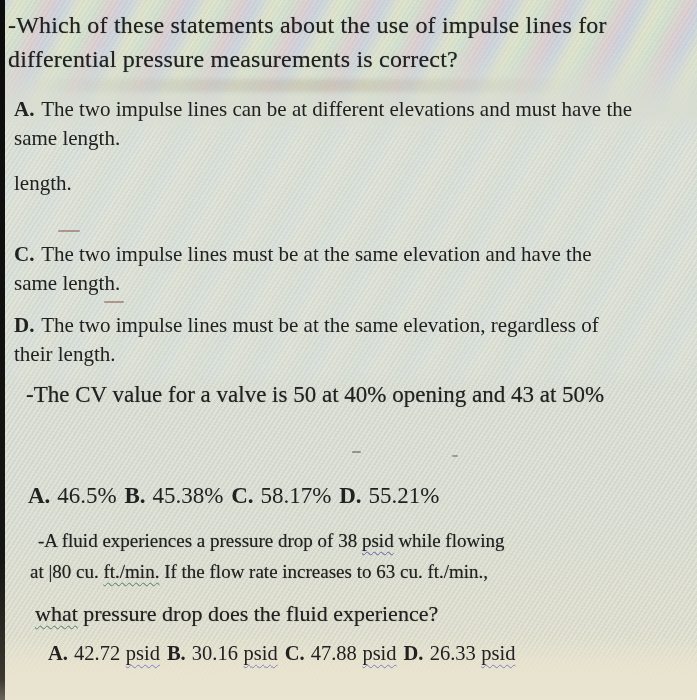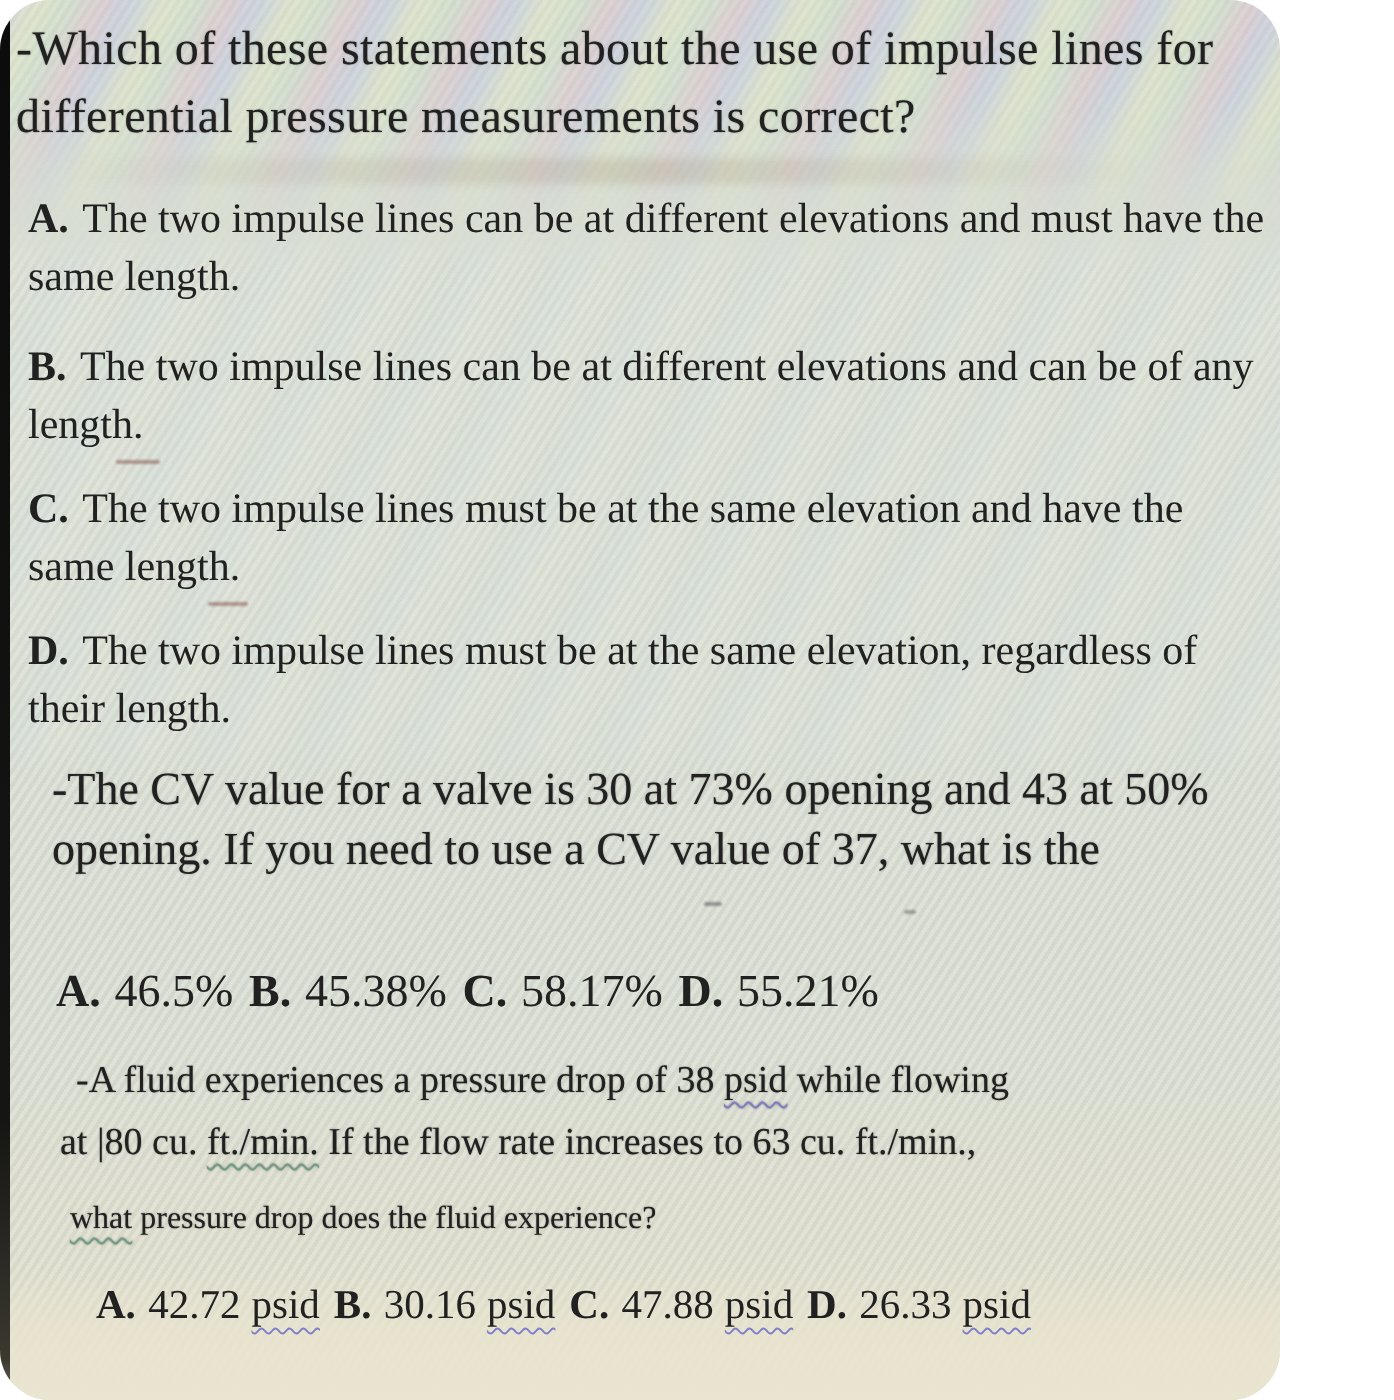--- a/index.html
+++ b/index.html
@@ -1,28 +1,27 @@
 <!DOCTYPE html>
 <html><head>
 <meta charset="utf-8">
 <style>
   html,body{margin:0;padding:0;background:#ffffff;}
   .photo{
     position:relative;
-    width:640px;height:700px;
+    width:697px;height:700px;
     overflow:hidden;
     background:
       repeating-linear-gradient(123deg,
         rgba(255,255,255,0.16) 0 2px,
         rgba(150,162,168,0.09) 2px 4px),
       linear-gradient(180deg, #d9ded3 0%, #d8ddd1 70%, #dcddcd 85%, #e2dfcb 100%),
       #d8ddd2;
     font-family:"Liberation Serif","DejaVu Serif",serif;
     color:#212121;
-    border-radius:25px;
   }
   .layer{position:absolute;pointer-events:none;}
   .top-moire{
     top:-14px;left:-14px;right:-14px;height:140px;
     background:
       linear-gradient(180deg, rgba(216,221,210,0) 45%, rgba(216,221,210,0.85) 85%, #d8ddd2 100%),
       repeating-linear-gradient(115deg,
         rgba(238,172,192,0.38) 0 13px,
         rgba(168,192,242,0.40) 13px 28px,
         rgba(242,236,178,0.38) 28px 42px,
@@ -66,21 +65,21 @@
   .opt-a{top:95px;}
   .opt-b{top:169px;}
   .opt-c{top:240px;}
   .opt-d{top:311px;}
   .lbl{font-weight:700;margin-right:0.32em;}
 
   .q2-prompt{top:380px;left:26px;font-size:23px;line-height:30px;}
   .q2-answers{top:483px;left:28px;font-size:23px;}
   .q3-p1{top:525px;left:30px;font-size:19px;line-height:31px;}
   .q3-p1 .l1{padding-left:8px;}
-  .q3-p2{top:601px;left:35px;font-size:16px;}
+  .q3-p2{top:601px;left:35px;font-size:22px;}
   .q3-answers{top:642px;left:48px;font-size:20.5px;}
   .grp{margin-right:0.34em;}
   .grp b{margin-right:0.30em;}
   .unit{margin-left:0.27em;}
 
   .sq-blue{
     text-decoration-line:underline;
     text-decoration-style:wavy;
     text-decoration-color:#7d7dc8;
     text-decoration-thickness:1.3px;
@@ -115,43 +114,39 @@
   </section>
 
   <section class="option opt-a">
     <div class="line">
       <b class="lbl">A.</b><span>The two impulse lines can be at different elevations and must have the</span>
     </div>
     <div class="line">same length.</div>
   </section>
 
   <section class="option opt-b">
-    <div class="line">
-      <b class="lbl">B.</b><span>The two impulse lines can be at different elevations and can be of any</span>
-    </div>
     <div class="line">length.</div>
   </section>
 
   <section class="option opt-c">
     <div class="line">
       <b class="lbl">C.</b><span>The two impulse lines must be at the same elevation and have the</span>
     </div>
     <div class="line">same length.</div>
   </section>
 
   <section class="option opt-d">
     <div class="line">
       <b class="lbl">D.</b><span>The two impulse lines must be at the same elevation, regardless of</span>
     </div>
     <div class="line">their length.</div>
   </section>
 
   <section class="q2-prompt soft">
-    <div class="line">-The CV value for a valve is 30 at 73% opening and 43 at 50%</div>
-    <div class="line">opening. If you need to use a CV value of 37, what is the</div>
+    <div class="line">-The CV value for a valve is 50 at 40% opening and 43 at 50%</div>
   </section>
 
   <section class="q2-answers">
     <span class="grp"><b>A.</b><span>46.5%</span></span><span class="grp"><b>B.</b><span>45.38%</span></span><span class="grp"><b>C.</b><span>58.17%</span></span><span class="grp"><b>D.</b><span>55.21%</span></span>
   </section>
 
   <section class="q3-p1 soft">
     <div class="line l1">
       <span>-A fluid experiences a pressure drop of 38 </span><span class="sq-blue">psid</span><span> while flowing</span>
     </div>

